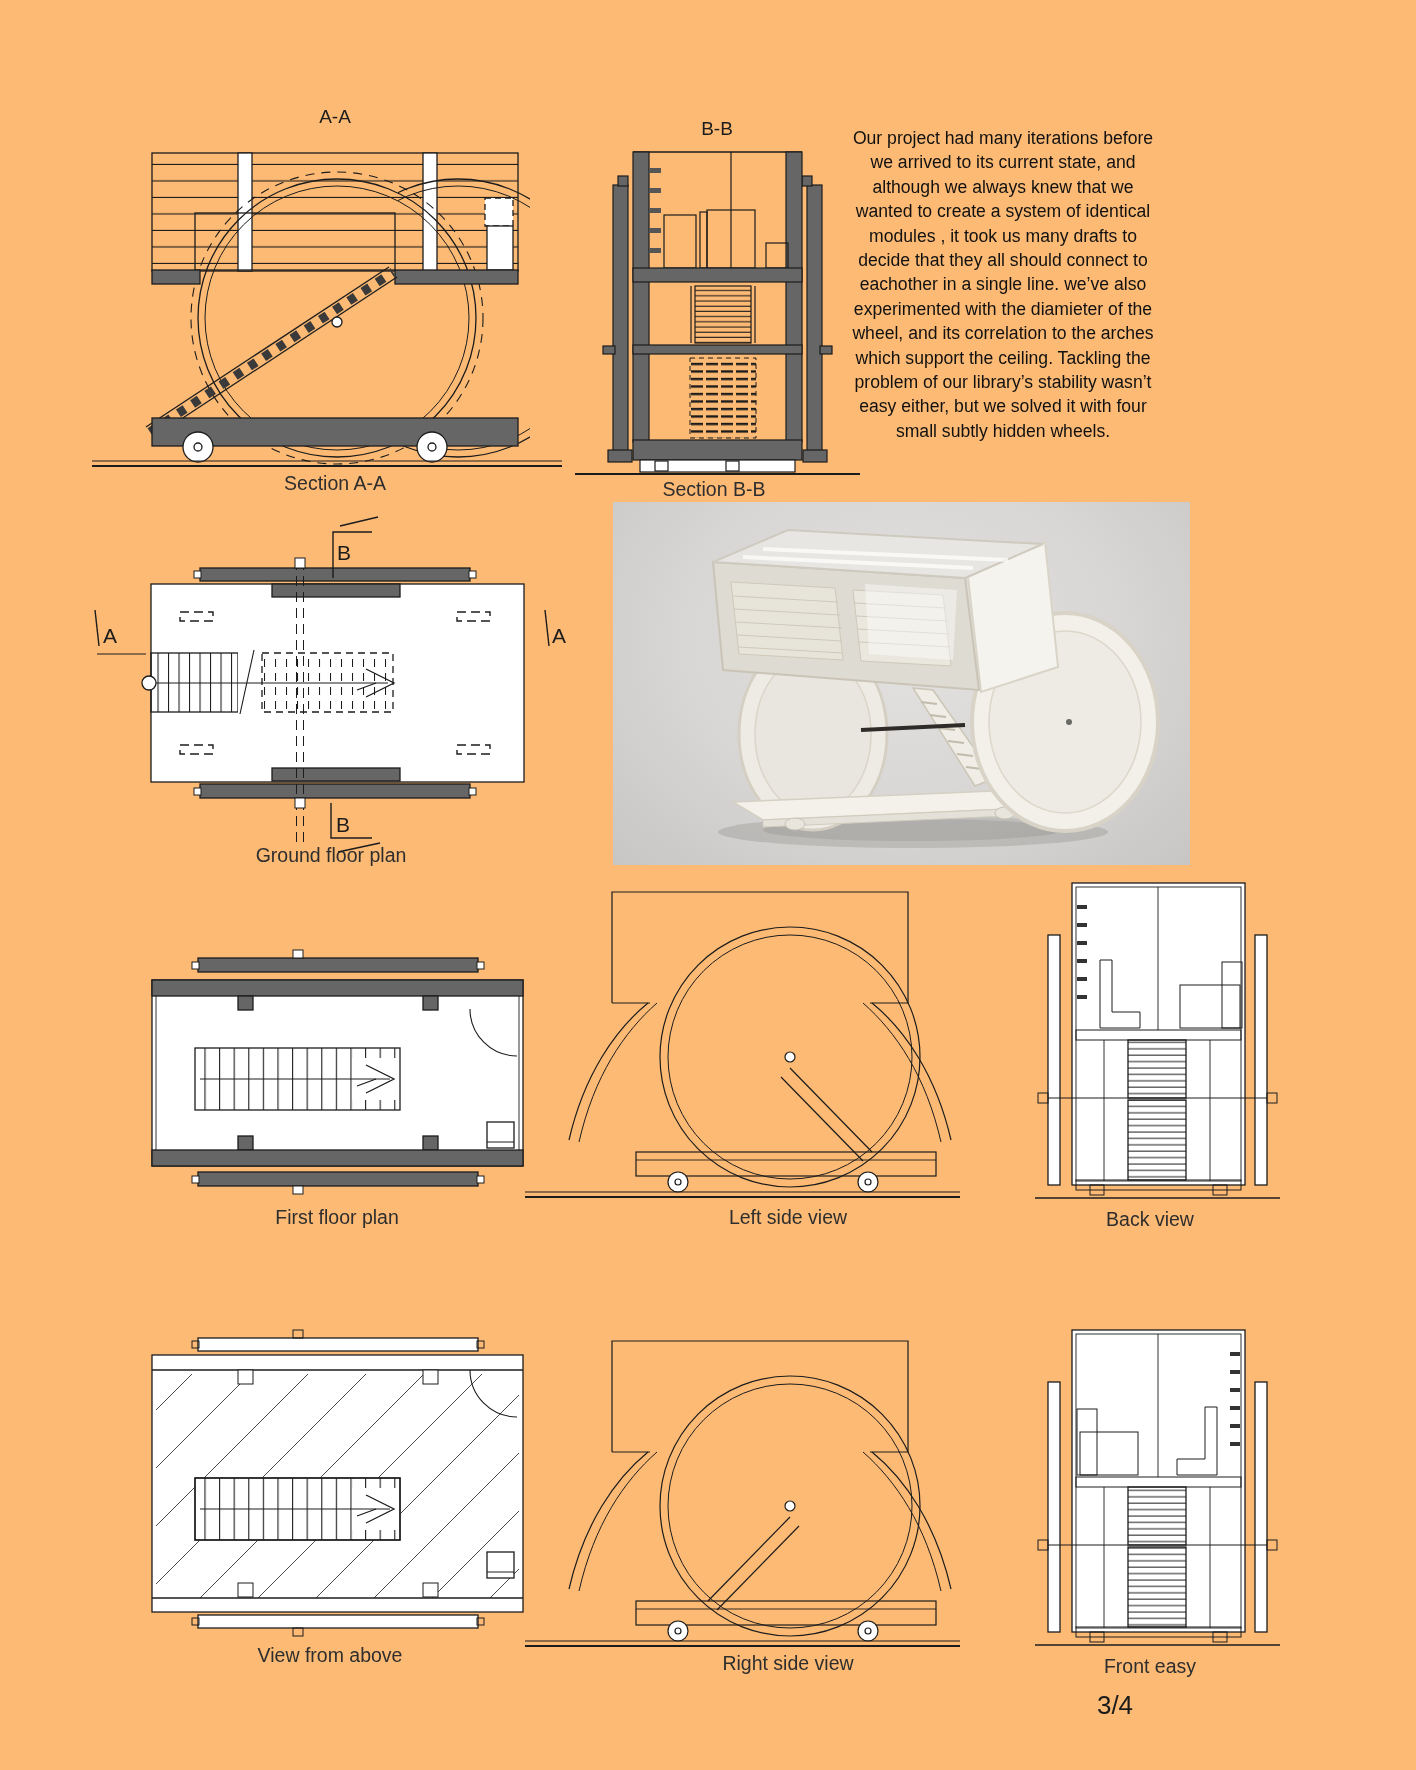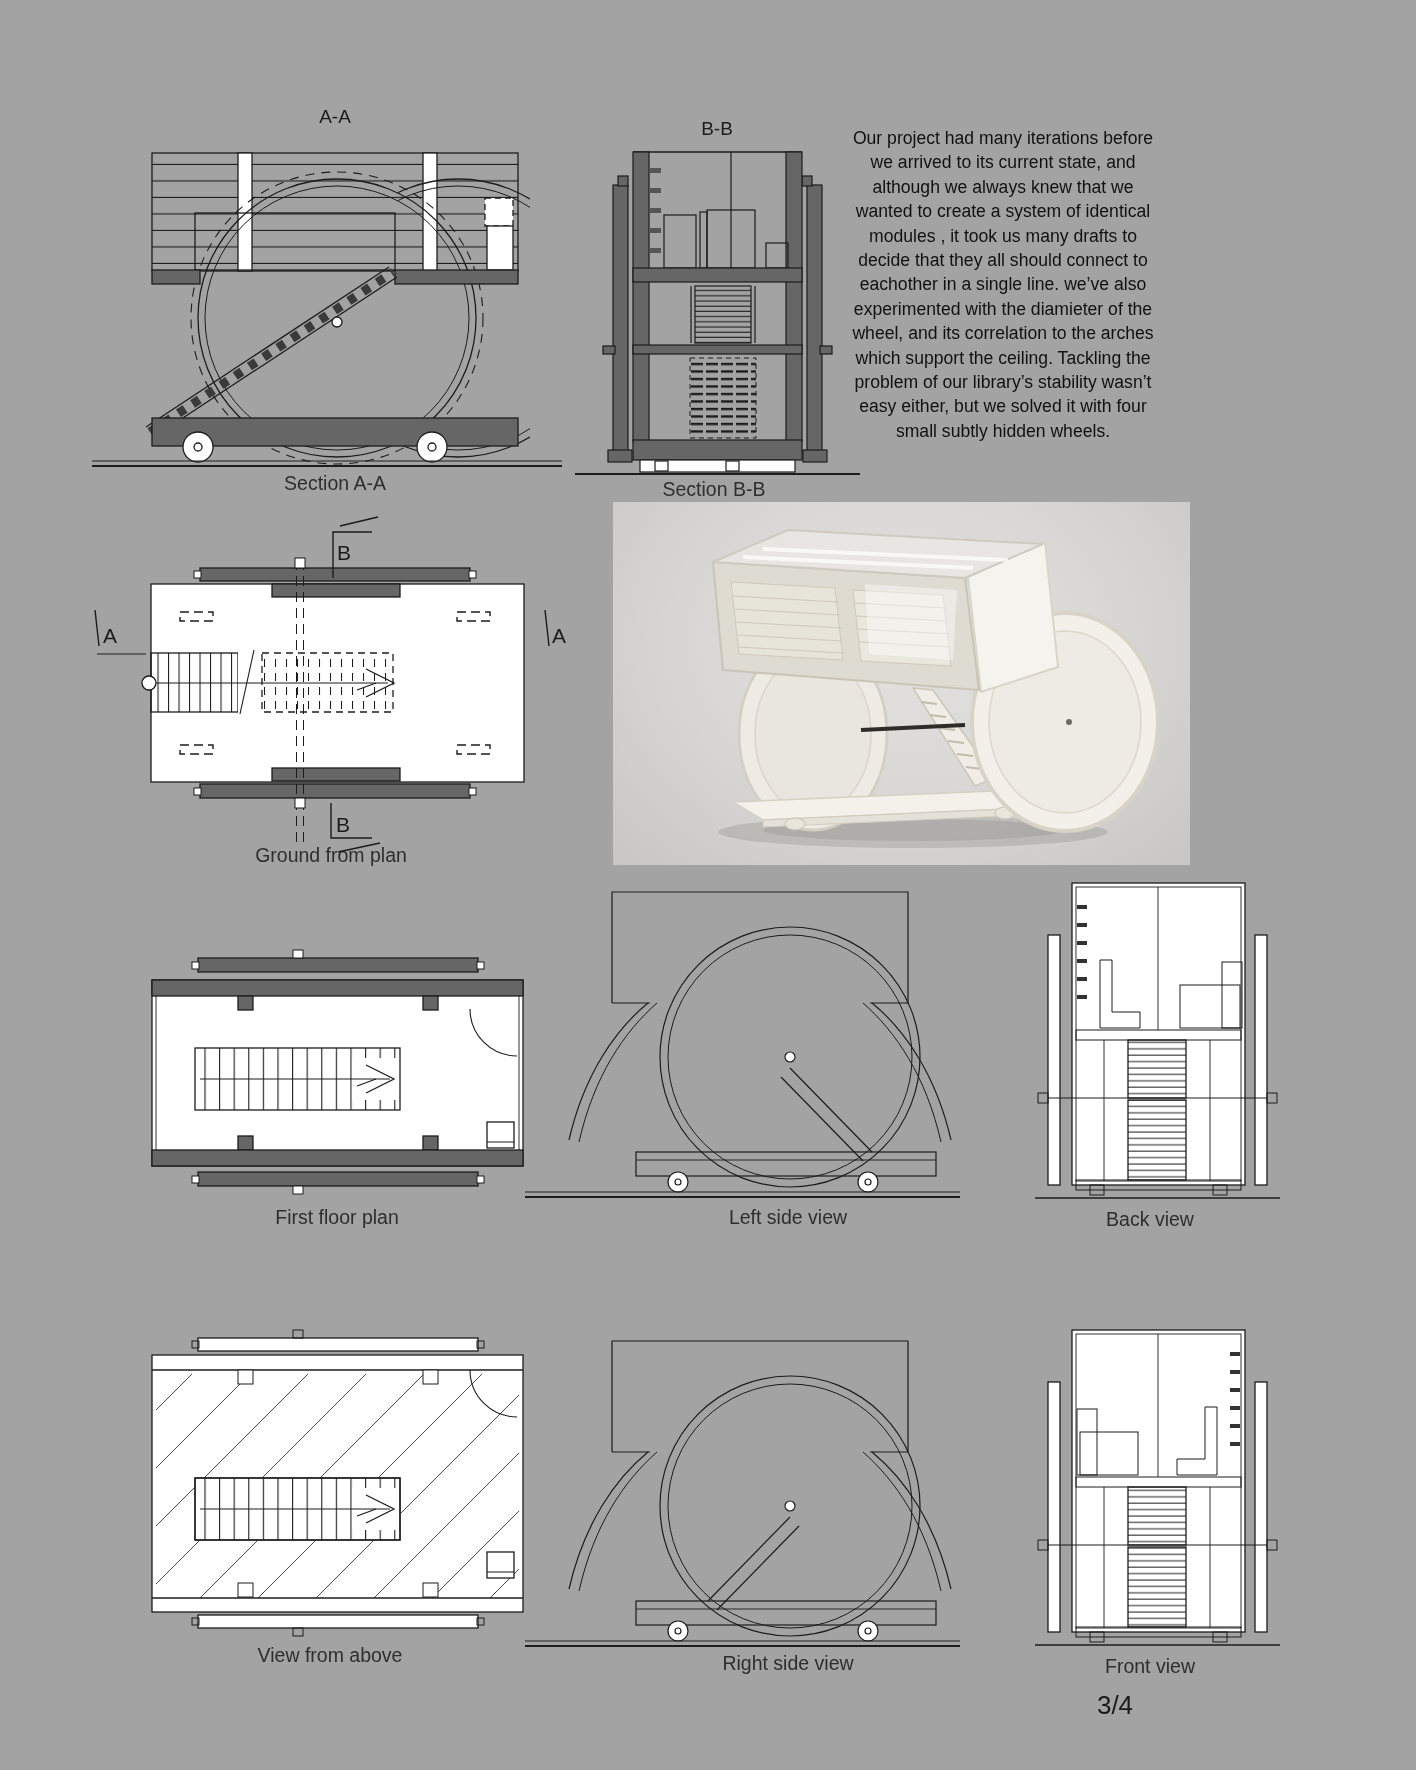--- a/index.html
+++ b/index.html
@@ -1,17 +1,17 @@
 <!DOCTYPE html>
 <html><head>
 <meta charset="utf-8">
 <style>
   html,body{margin:0;padding:0;background:#888;}
   .page{
-    position:relative;width:1416px;height:1770px;background:#a3a3a3;
+    position:relative;width:1416px;height:1770px;background:#fdba74;
     margin:0 auto;overflow:hidden;
     font-family:"Liberation Sans", sans-serif;color:#161616;
   }
   .drawings{position:absolute;left:0;top:0;}
   .lbl{
     position:absolute;transform:translateX(-50%);
     font-size:19px;color:#1c1c1c;white-space:nowrap;
   }
   .cap{
     position:absolute;transform:translateX(-50%);
@@ -35,27 +35,27 @@
 </style>
 </head>
 <body>
 
 <div class="page">
 
   <div class="lbl" style="left:335px;top:106px;">A-A</div>
   <div class="lbl" style="left:717px;top:118px;">B-B</div>
   <div class="cap" style="left:335px;top:472px;">Section A-A</div>
   <div class="cap" style="left:714px;top:478px;">Section B-B</div>
-  <div class="cap" style="left:331px;top:844px;">Ground from plan</div>
+  <div class="cap" style="left:331px;top:844px;">Ground floor plan</div>
   <div class="cap" style="left:337px;top:1206px;">First floor plan</div>
   <div class="cap" style="left:788px;top:1206px;">Left side view</div>
   <div class="cap" style="left:1150px;top:1208px;">Back view</div>
   <div class="cap" style="left:330px;top:1644px;">View from above</div>
   <div class="cap" style="left:788px;top:1652px;">Right side view</div>
-  <div class="cap" style="left:1150px;top:1655px;">Front view</div>
+  <div class="cap" style="left:1150px;top:1655px;">Front easy</div>
   <div class="para">Our project had many iterations before
 we arrived to its current state, and
 although we always knew that we
 wanted to create a system of identical
 modules , it took us many drafts to
 decide that they all should connect to
 eachother in a single line. we’ve also
 experimented with the diamieter of the
 wheel, and its correlation to the arches
 which support the ceiling. Tackling the

